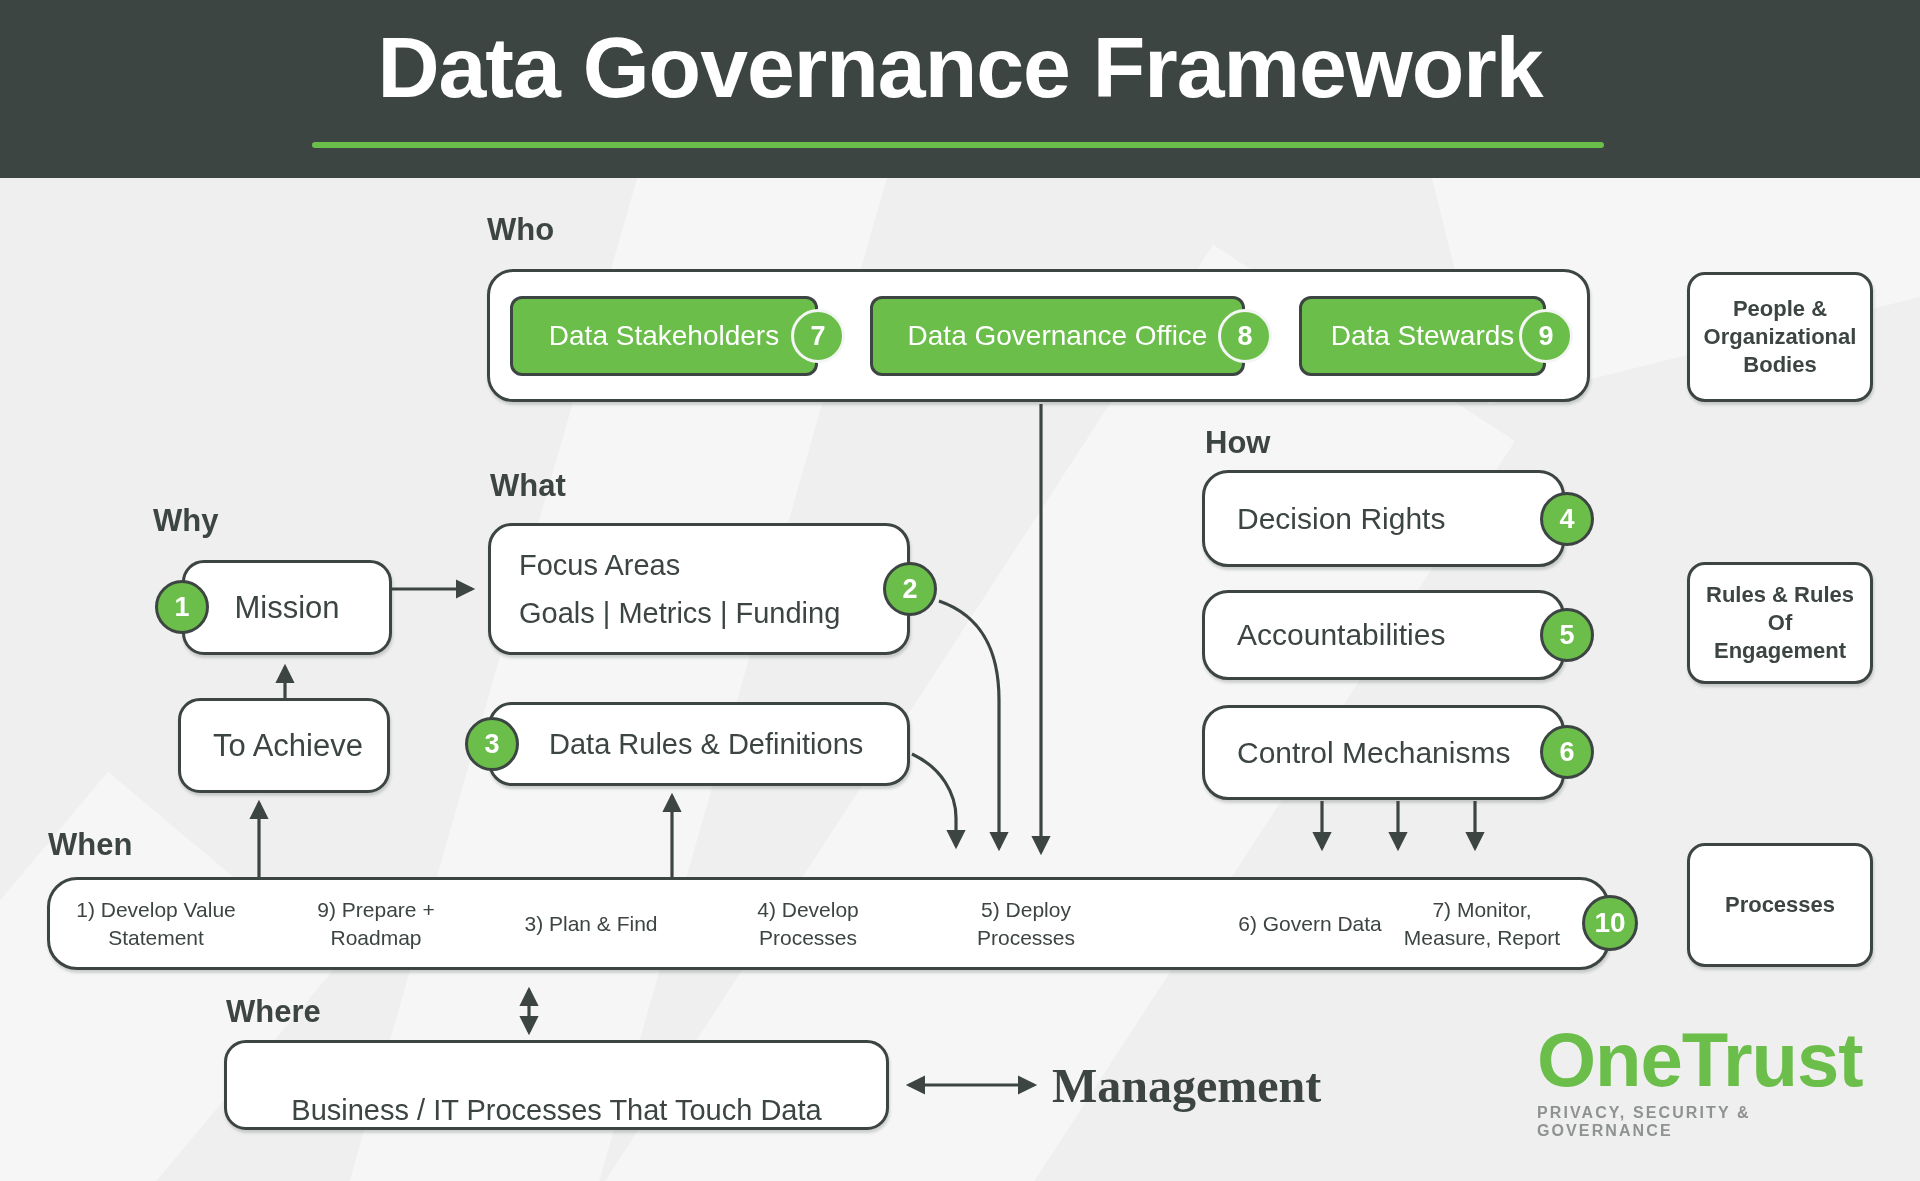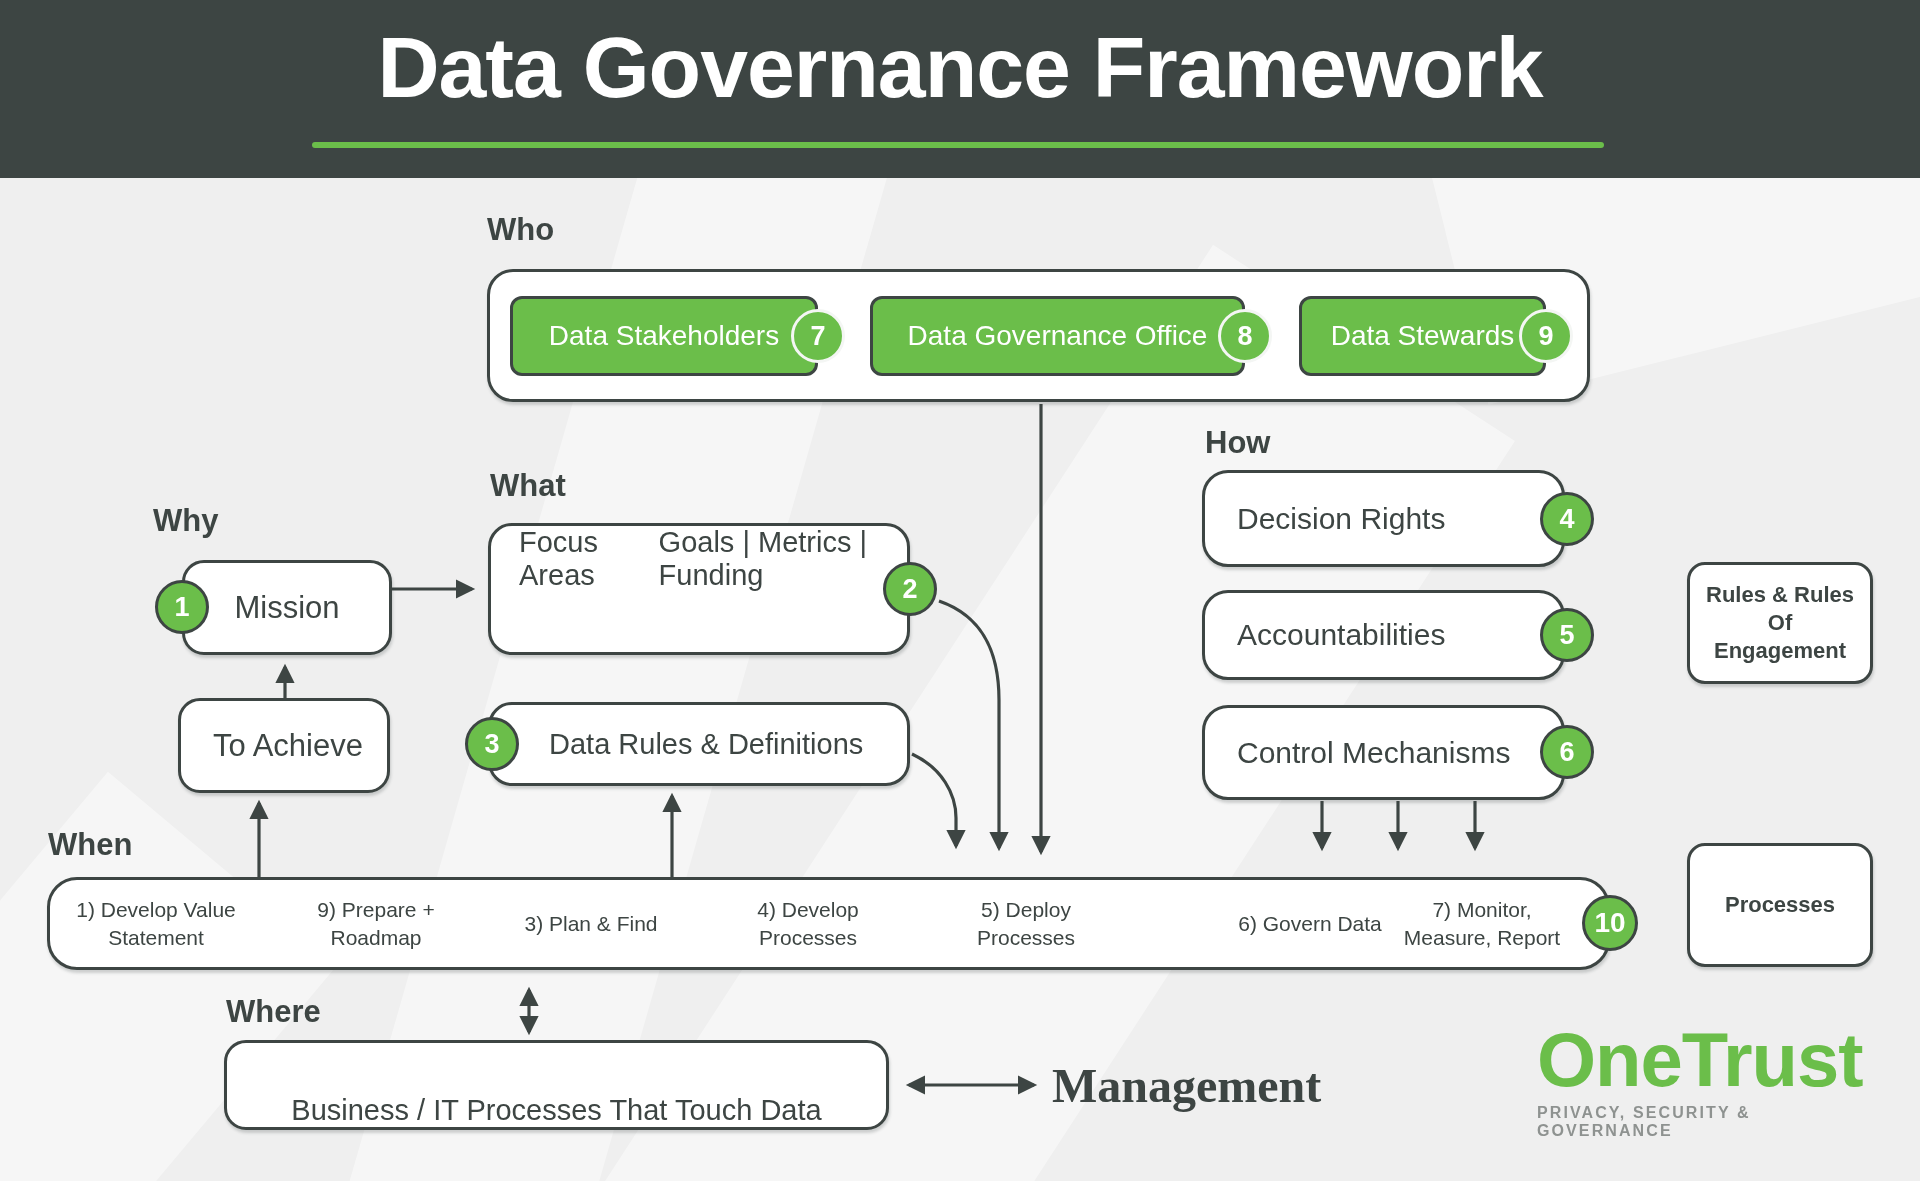--- a/index.html
+++ b/index.html
@@ -25,21 +25,21 @@
   
   .badge{position:absolute;width:54px;height:54px;border-radius:50%;background:#6bbe4a;
          border:3px solid #3d4543;box-sizing:border-box;display:flex;align-items:center;justify-content:center;
          color:#fff;font-size:27px;font-weight:bold;z-index:5;}
   .badge.light{border-color:#f4f6f4;}
   .badge.big{width:56px;height:56px;font-size:28px;}
   
   .side{width:186px;border-radius:18px;display:flex;align-items:center;justify-content:center;
         text-align:center;font-size:22px;font-weight:bold;line-height:1.28;padding:0 14px;}
   
-  .focus{left:488px;top:523px;width:422px;height:132px;border-radius:24px;display:flex;flex-direction:row;
+  .focus{left:488px;top:523px;width:422px;height:132px;border-radius:24px;display:flex;flex-direction:column;
          justify-content:center;gap:15px;padding-left:28px;font-size:29px;}
   .mission{left:182px;top:560px;width:210px;height:95px;border-radius:22px;display:flex;align-items:center;
            justify-content:center;font-size:31px;}
   .toachieve{left:178px;top:698px;width:212px;height:95px;border-radius:22px;display:flex;align-items:center;
            justify-content:center;font-size:31px;padding-left:8px;}
   .drules{left:488px;top:702px;width:422px;height:84px;border-radius:24px;display:flex;align-items:center;
           padding-left:58px;font-size:29px;}
   .howbox{left:1202px;width:363px;border-radius:26px;display:flex;align-items:center;
           padding-left:32px;font-size:30px;}
   
@@ -142,20 +142,23 @@
   <div class="badge" style="left:1540px;top:492px;">4</div>
   <div class="box howbox z4" style="top:590px;height:90px;">
     <span>Accountabilities</span>
   </div>
   <div class="badge" style="left:1540px;top:608px;">5</div>
   <div class="box howbox z4" style="top:705px;height:95px;">
     <span>Control Mechanisms</span>
   </div>
   <div class="badge" style="left:1540px;top:725px;">6</div>
 
+  <div class="box side" style="left:1687px;top:272px;height:130px;">
+    <span>People &amp; Organizational Bodies</span>
+  </div>
   <div class="box side" style="left:1687px;top:562px;height:122px;">
     <span>Rules &amp; Rules Of Engagement</span>
   </div>
   <div class="box side" style="left:1687px;top:843px;height:124px;">
     <span>Processes</span>
   </div>
 
   <div class="box band z2"></div>
   <div class="step" style="left:156px;width:180px;">1) Develop Value Statement</div>
   <div class="step" style="left:376px;width:150px;">9) Prepare + Roadmap</div>

